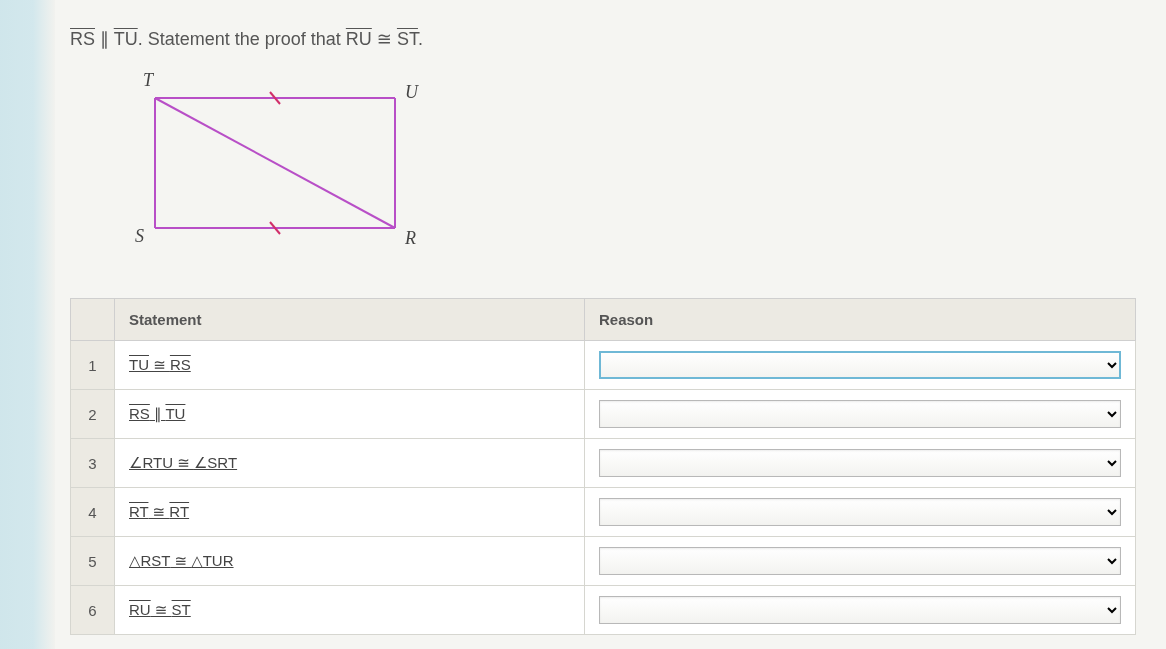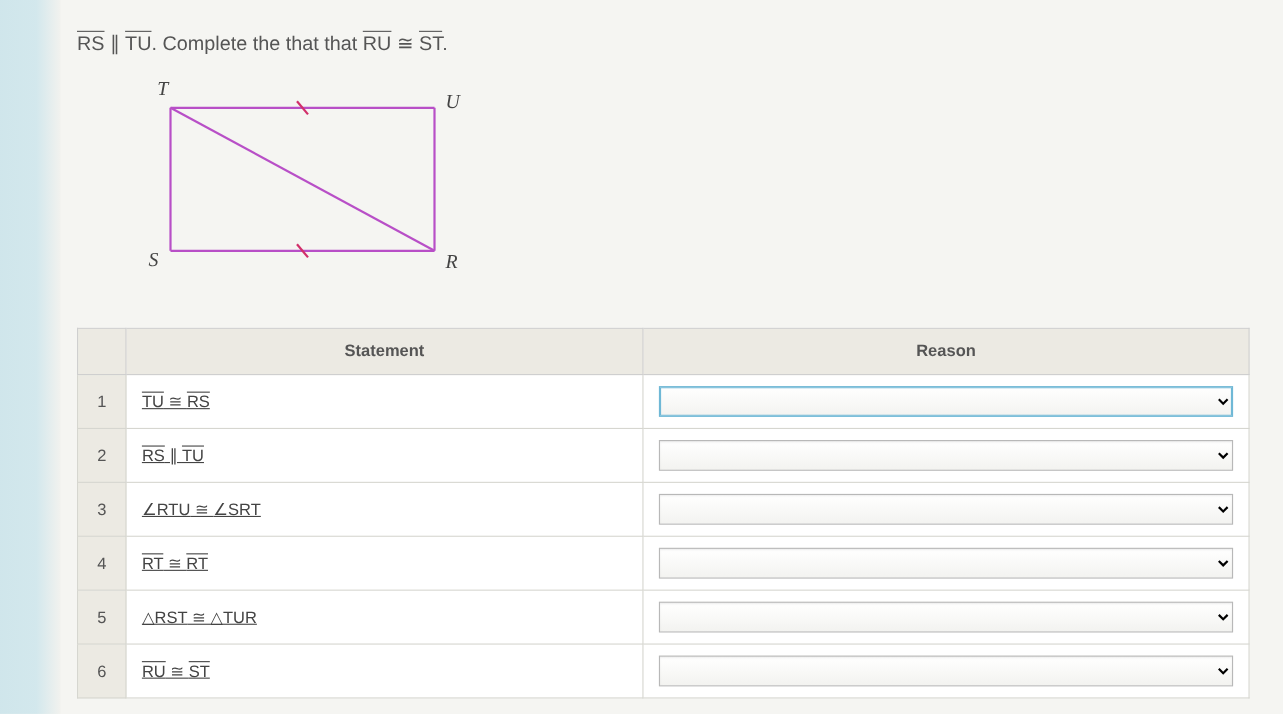--- a/index.html
+++ b/index.html
@@ -47,21 +47,21 @@
     font-family: Georgia, serif;
   }
   .proof-table {
     width: 100%;
     border-collapse: collapse;
     background: #fff;
     border: 1px solid #cfcfcf;
     font-size: 15px;
   }
   .proof-table th {
-    text-align: center;
+    text-align: left;
     background: #eceae3;
     padding: 12px 14px;
     border: 1px solid #cfcfcf;
     font-weight: bold;
     color: #555;
   }
   .proof-table td {
     border: 1px solid #d6d6d0;
     padding: 10px 14px;
     vertical-align: middle;
@@ -90,21 +90,21 @@
   }
 </style>
 </head>
 <body>
 
 <div class="left-bar"></div>
 
 <div class="page">
 
   <div class="prompt">
-    <span class="over">RS</span><span> ∥ </span><span class="over">TU</span><span>. Complete the that that </span><span class="over">RU</span><span> ≅ </span><span class="over">ST</span><span>.</span>
+    <span class="over">RS</span><span> ∥ </span><span class="over">TU</span><span>. Statement the proof that </span><span class="over">RU</span><span> ≅ </span><span class="over">ST</span><span>.</span>
   </div>
 
   <div class="diagram-wrap">
     <svg width="320" height="200" viewBox="0 0 320 200">
       <line x1="30" y1="30" x2="270" y2="30" stroke="#b84fc7" stroke-width="2"></line>
       <line x1="270" y1="30" x2="270" y2="160" stroke="#b84fc7" stroke-width="2"></line>
       <line x1="30" y1="160" x2="270" y2="160" stroke="#b84fc7" stroke-width="2"></line>
       <line x1="30" y1="30" x2="30" y2="160" stroke="#b84fc7" stroke-width="2"></line>
       <line x1="30" y1="30" x2="270" y2="160" stroke="#b84fc7" stroke-width="2"></line>
       <line x1="145" y1="24" x2="155" y2="36" stroke="#d12f6a" stroke-width="2"></line>

